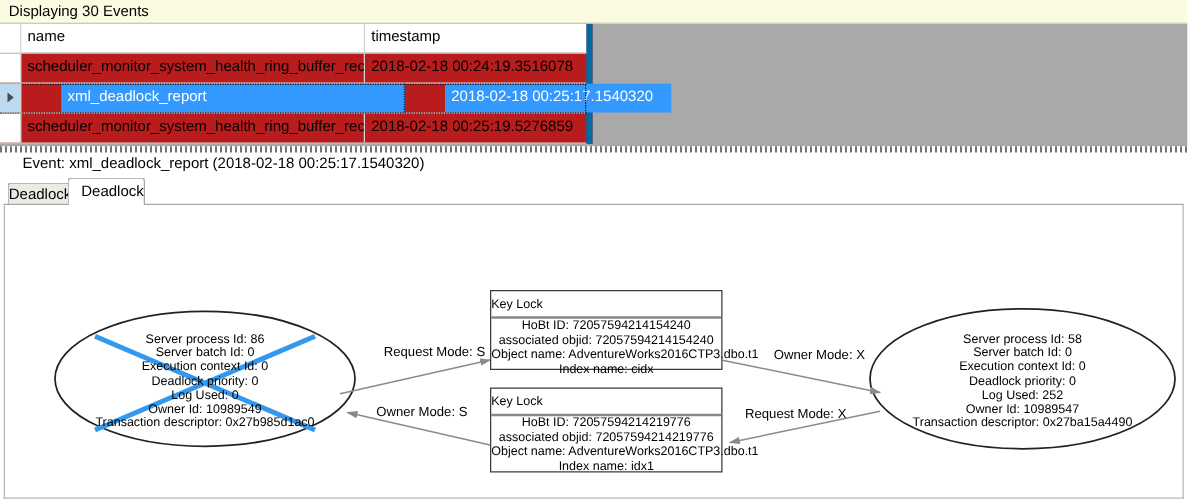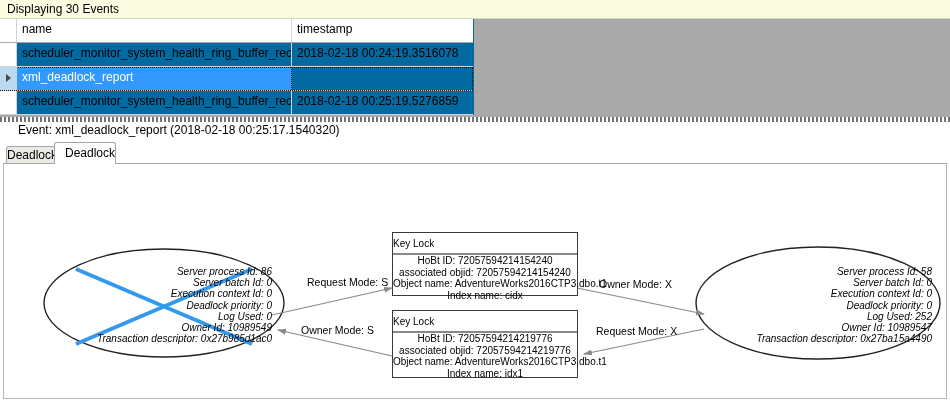--- a/index.html
+++ b/index.html
@@ -38,22 +38,22 @@
     position: absolute;
     left: 0; top: 19px;
     width: 950px; height: 98px;
     background: #a9a9a9;
     overflow: hidden;
   }
   .grid {
     position: absolute;
     left: 0; top: 0;
     width: 474px;
-    background: #0369a1;
-    border-right: 1px solid #0369a1;
+    background: #b91c1c;
+    border-right: 5px solid #0369a1;
     box-sizing: border-box;
   }
   .grid-row {
     display: flex;
     height: 24px;
     box-sizing: border-box;
     border-bottom: 1px solid #d4d4d4;
   }
   .grid-row.header {
     background: #ffffff;
@@ -104,20 +104,21 @@
     background: #3399ff;
     color: #ffffff;
     border-right-color: #3399ff;
   }
   .grid-row.selected .cell-name {
     border-right: 1px dotted #1a1a1a;
   }
   .grid-row.selected {
     outline: 1px dotted #111;
     outline-offset: -1px;
+    gap: 32px;
   }
 
   
   .splitter {
     position: absolute;
     left: 0; top: 117px;
     width: 950px; height: 5px;
     background:
       repeating-linear-gradient(90deg,
         #5a5a5a 0px, #5a5a5a 2px,
@@ -190,27 +191,26 @@
   }
   .diagram {
     position: absolute;
     left: 0; top: 0;
     width: 942px; height: 234px;
   }
 
   
   .proc-text {
     position: absolute;
-    text-align: right;
+    text-align: center;
     font-size: 10px;
     line-height: 11.2px;
     color: #000;
     pointer-events: none;
     white-space: nowrap;
-    font-style: italic;
   }
   .proc-text div { white-space: nowrap; }
 
   
   .lockbox {
     position: absolute;
     box-sizing: border-box;
     background: #ffffff;
     border: 1px solid #3a3a3a;
   }
@@ -262,20 +262,21 @@
     <div class="grid-row">
           <div class="cell-sel"></div>
           <div class="cell-name">scheduler_monitor_system_health_ring_buffer_recorded</div>
           <div class="cell-ts">2018-02-18 00:24:19.3516078</div>
         </div>
         <div class="grid-row selected">
           <div class="cell-sel">
             <div class="sel-arrow"></div>
           </div>
           <div class="cell-name">xml_deadlock_report</div>
+          <div class="cell-ts">2018-02-18 00:25:17.1540320</div>
         </div>
         <div class="grid-row">
           <div class="cell-sel"></div>
           <div class="cell-name">scheduler_monitor_system_health_ring_buffer_recorded</div>
           <div class="cell-ts">2018-02-18 00:25:19.5276859</div>
         </div>
       </div>
   </div>
 
   <div class="splitter"></div>
@@ -357,18 +358,18 @@
       <div class="lockbox-title">Key Lock</div>
       <div class="lockbox-body" id="lock-bottom">
           <div>HoBt ID: 72057594214219776</div>
           <div>associated objid: 72057594214219776</div>
           <div>Object name: AdventureWorks2016CTP3.dbo.t1</div>
           <div>Index name: idx1</div>
         </div>
     </div>
 
     <div class="edge-label" style="left:291px; top:112px;padding-left:12px;">Request Mode: S</div>
-    <div class="edge-label" style="left:595px; top:114px;">Owner Mode: X</div>
+    <div class="edge-label" style="left:615px; top:114px;">Owner Mode: X</div>
     <div class="edge-label" style="left:297px; top:160px;">Owner Mode: S</div>
     <div class="edge-label" style="left:592px; top:161px;">Request Mode: X</div>
   </div>
 
 </div>
 
 </body></html>

